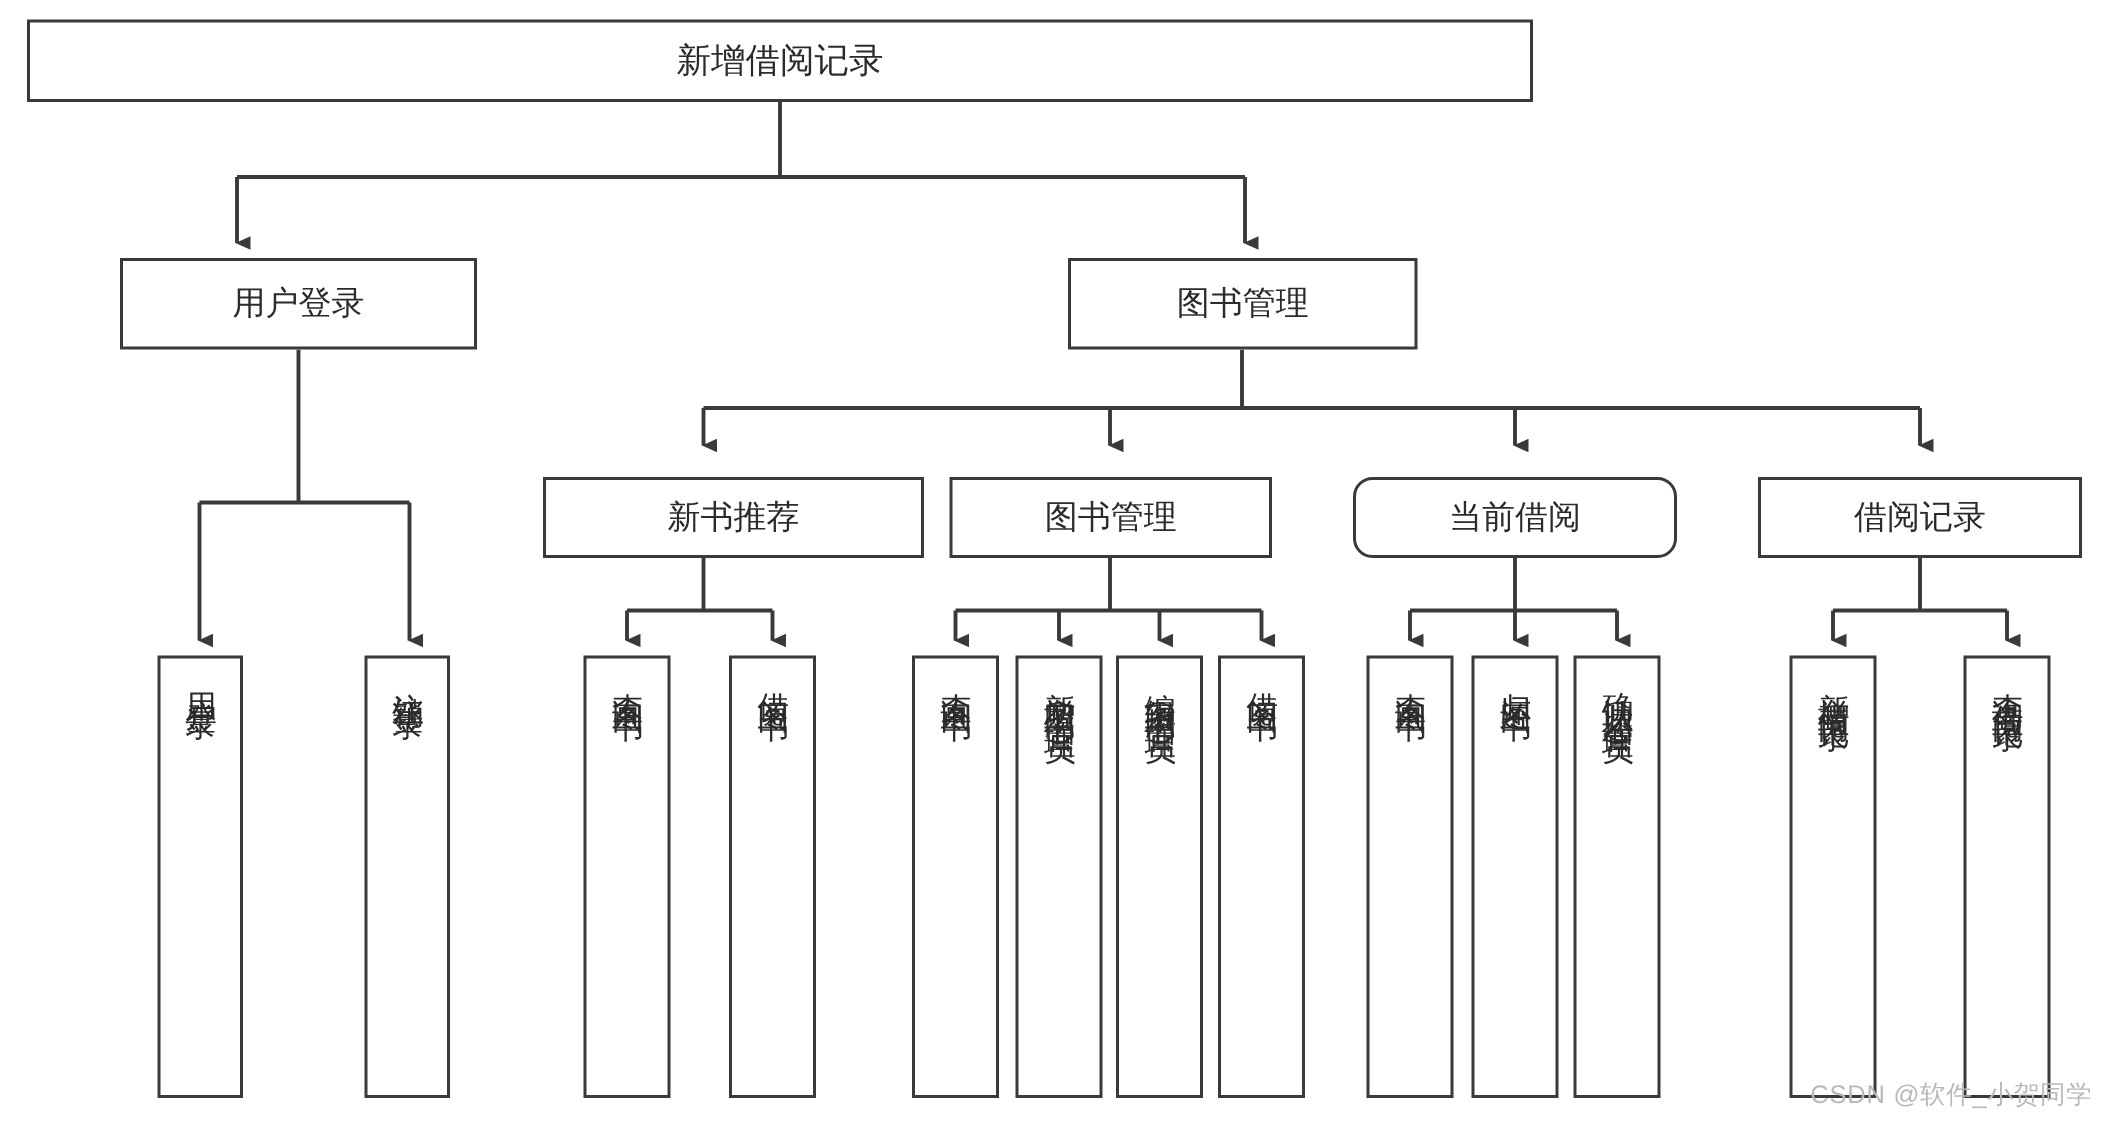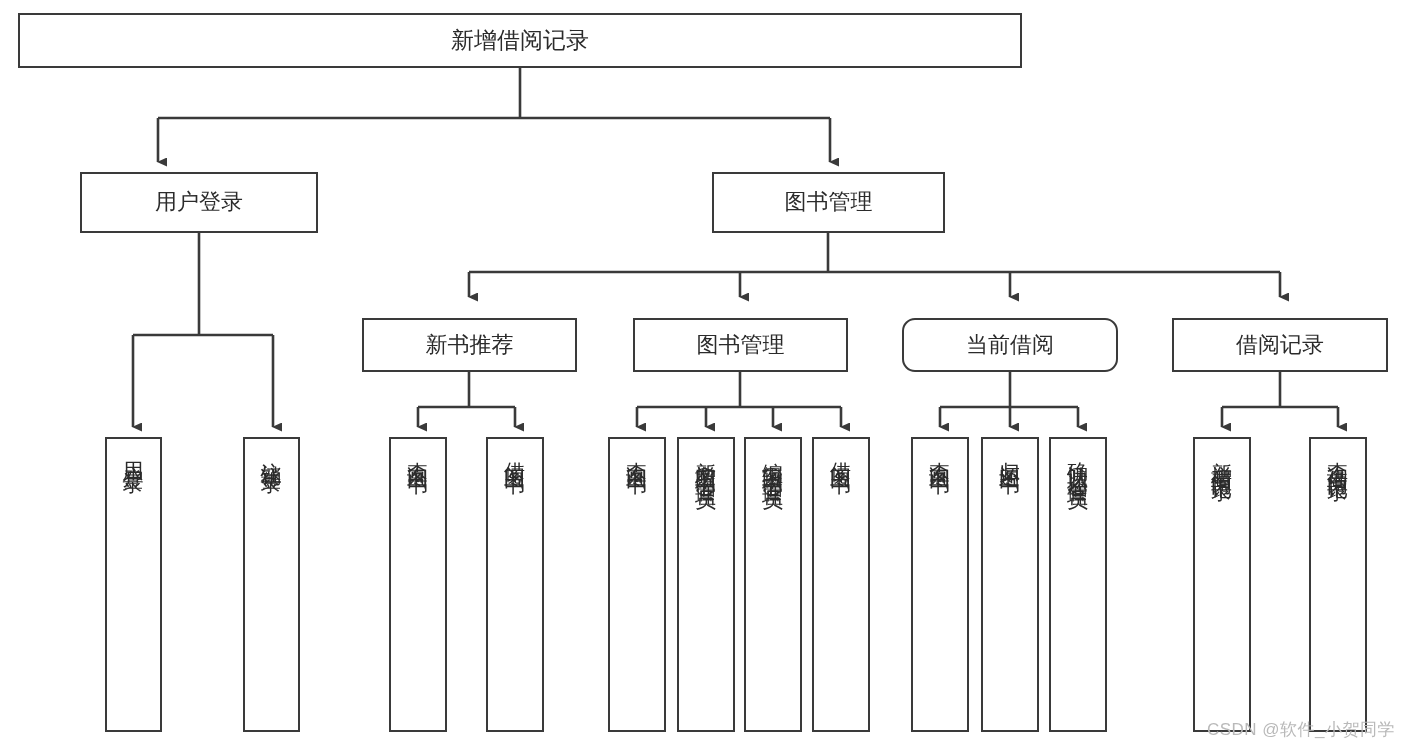--- a/index.html
+++ b/index.html
@@ -129,21 +129,21 @@
     <span class="label">新增借阅记录</span>
   </div>
 
   <div class="node horiz" style="left:80px; top:172px; width:238px; height:61px;">
     <span class="label">用户登录</span>
   </div>
   <div class="node horiz" style="left:712px; top:172px; width:233px; height:61px;">
     <span class="label">图书管理</span>
   </div>
 
-  <div class="node horiz" style="left:362px; top:318px; width:215px; height:54px;">
+  <div class="node horiz" style="left:362px; top:318px; width:254px; height:54px;">
     <span class="label">新书推荐</span>
   </div>
   <div class="node horiz" style="left:633px; top:318px; width:215px; height:54px;">
     <span class="label">图书管理</span>
   </div>
   <div class="node horiz" style="left:902px; top:318px; width:216px; height:54px;border-radius:13px;">
     <span class="label">当前借阅</span>
   </div>
   <div class="node horiz" style="left:1172px; top:318px; width:216px; height:54px;">
     <span class="label">借阅记录</span>

